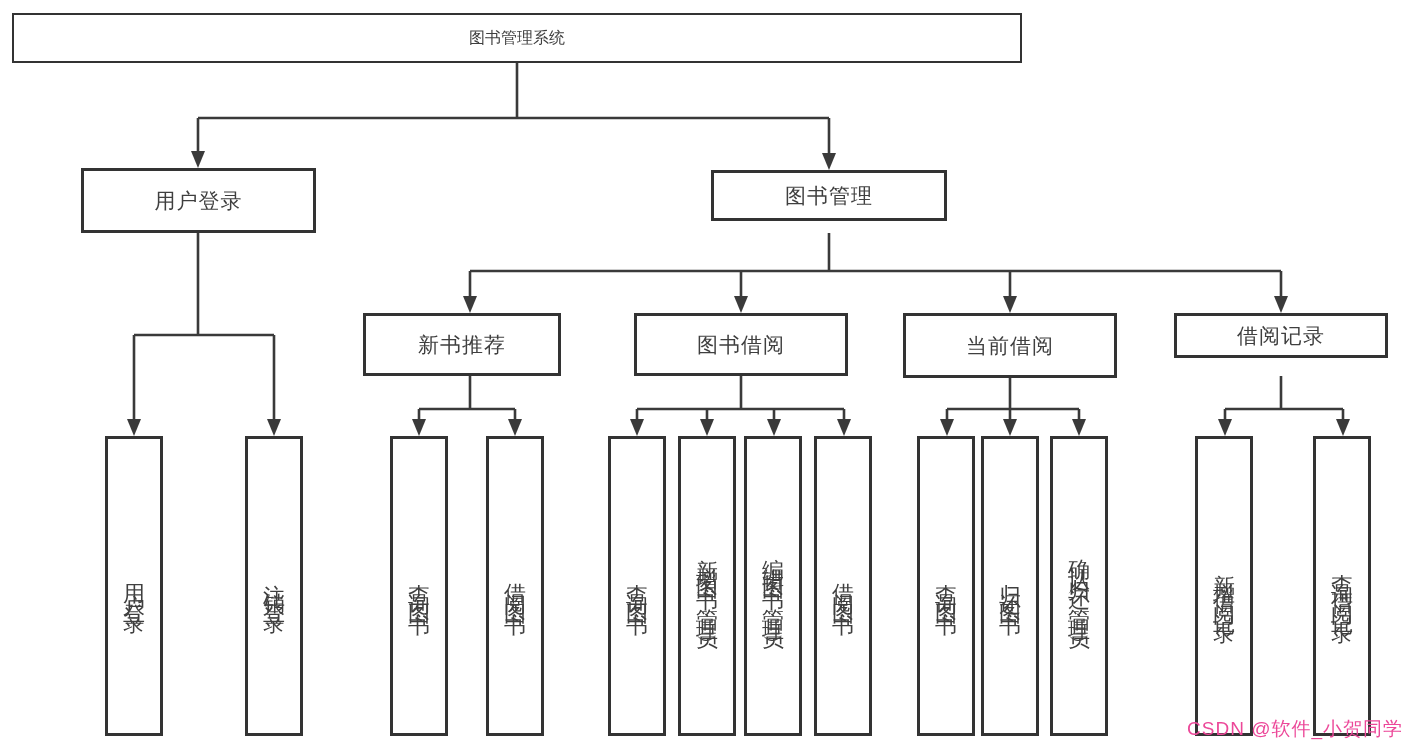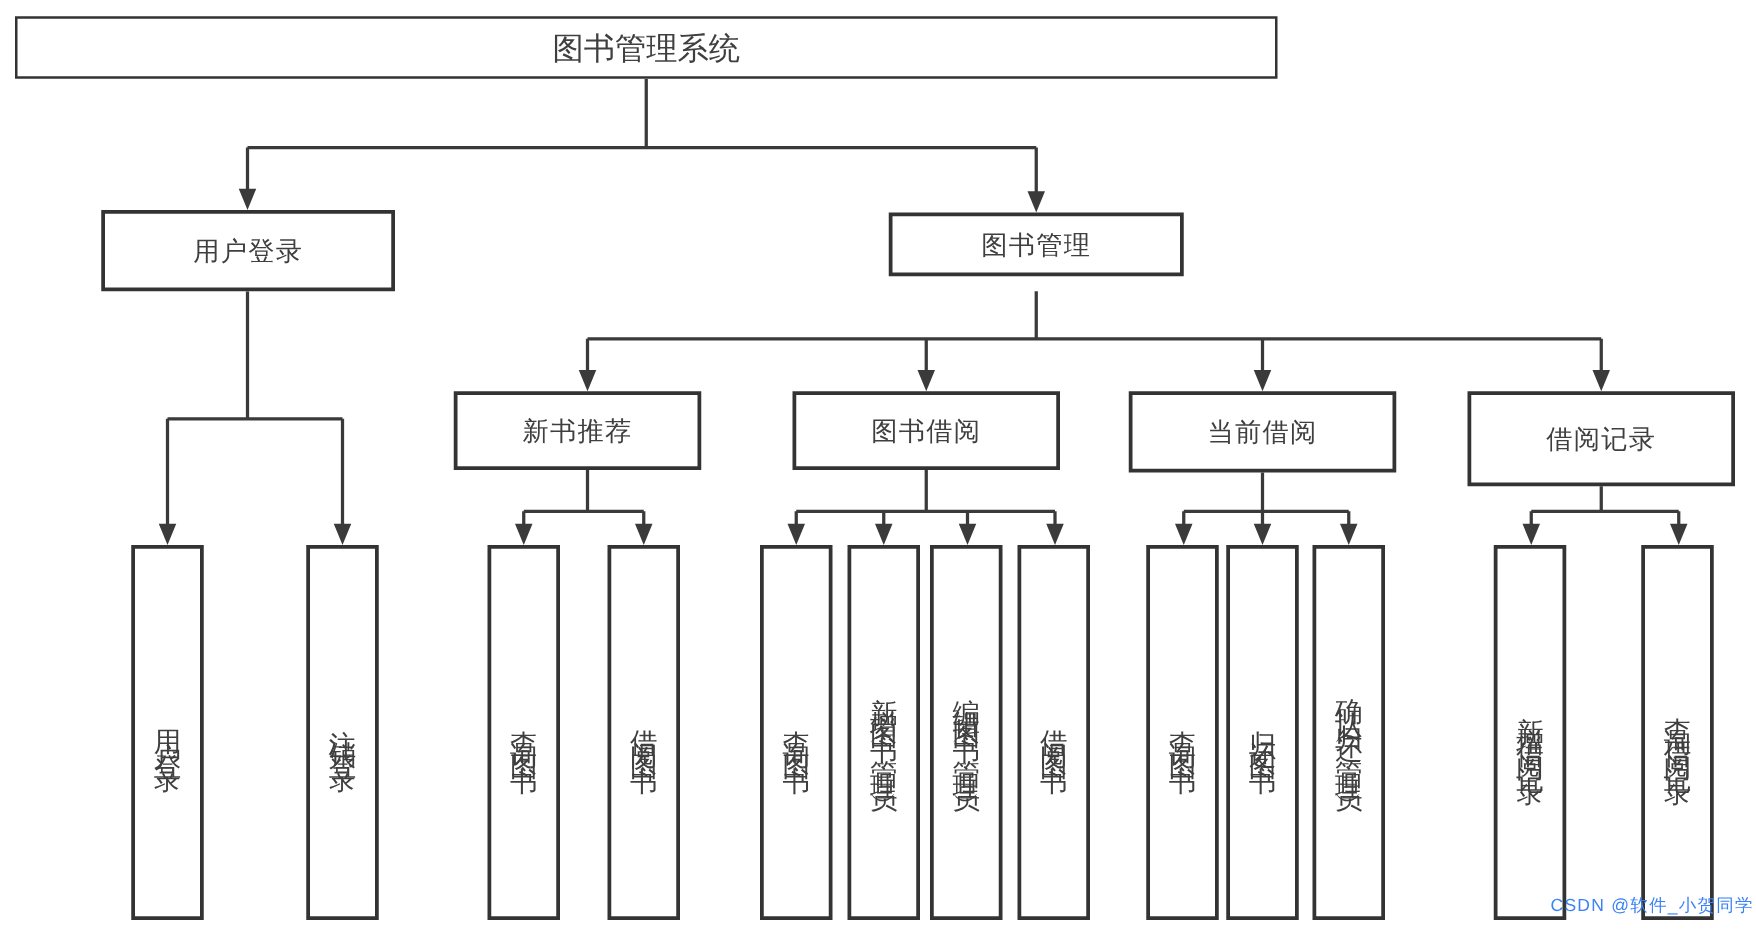--- a/index.html
+++ b/index.html
@@ -12,36 +12,36 @@
   }
   .wires{position:absolute;left:0;top:0;width:1405px;height:747px;}
   .box{
     position:absolute;
     box-sizing:border-box;
     background:#ffffff;
     border:3px solid #333333;
     display:flex;align-items:center;justify-content:center;
     color:#3f3f3f;
   }
-  .root{border-width:2px;font-size:25px;}
+  .root{border-width:2px;font-size:16px;}
   .hbox{font-size:21px;letter-spacing:1px;}
   .vbox{font-size:22px;}
   .vbox .vtext{
     writing-mode:vertical-rl;
     letter-spacing:10px;
     line-height:1;
     max-height:288px;
     white-space:nowrap;
   }
   .watermark{
     position:absolute;
     right:2px;top:716px;
-    font-size:14px;
+    font-size:19px;
     letter-spacing:1px;
-    color:#3b82f6;
+    color:#ec4899;
     z-index:5;
     white-space:nowrap;
   }
 </style>
 </head>
 <body>
 
 <div class="stage">
 
   <svg class="wires" viewBox="0 0 1405 747" xmlns="http://www.w3.org/2000/svg">
@@ -97,21 +97,21 @@
 
   <div class="box hbox" style="left:363px;top:313px;width:198px;height:63px">
     <span>新书推荐</span>
   </div>
   <div class="box hbox" style="left:634px;top:313px;width:214px;height:63px">
     <span>图书借阅</span>
   </div>
   <div class="box hbox" style="left:903px;top:313px;width:214px;height:65px">
     <span>当前借阅</span>
   </div>
-  <div class="box hbox" style="left:1174px;top:313px;width:214px;height:76px">
+  <div class="box hbox" style="left:1174px;top:313px;width:214px;height:45px">
     <span>借阅记录</span>
   </div>
 
   <div class="box vbox" style="left:105px;top:436px;width:58px;height:300px">
     <span class="vtext">用户登录</span>
   </div>
   <div class="box vbox" style="left:245px;top:436px;width:58px;height:300px">
     <span class="vtext">注销登录</span>
   </div>
 

